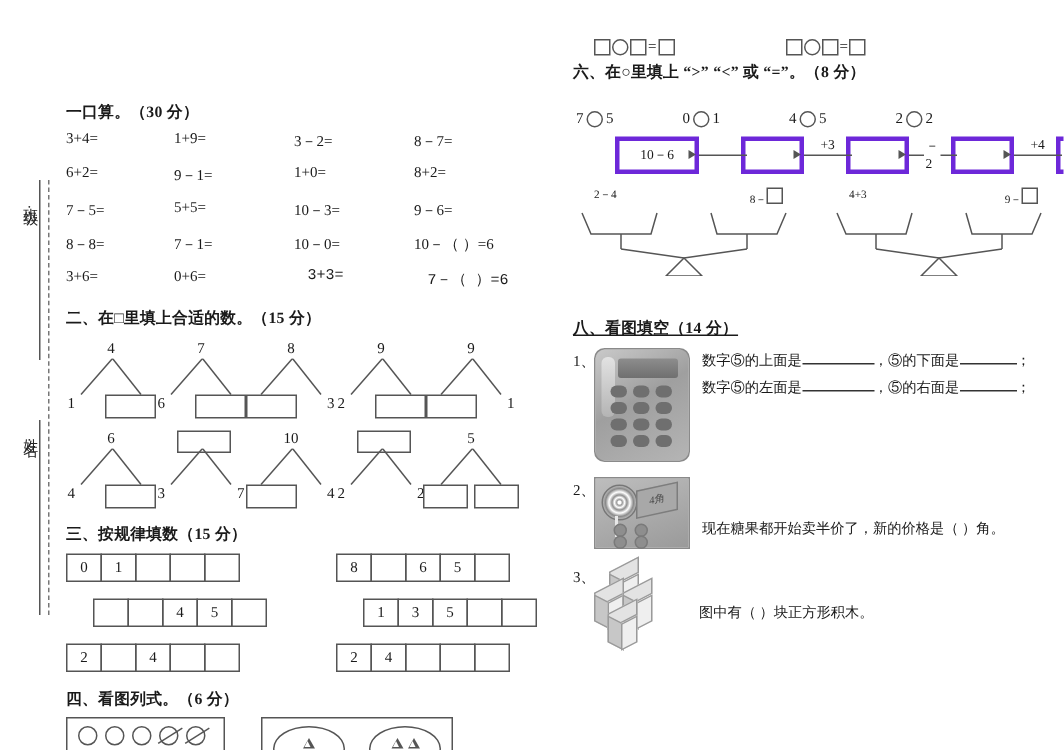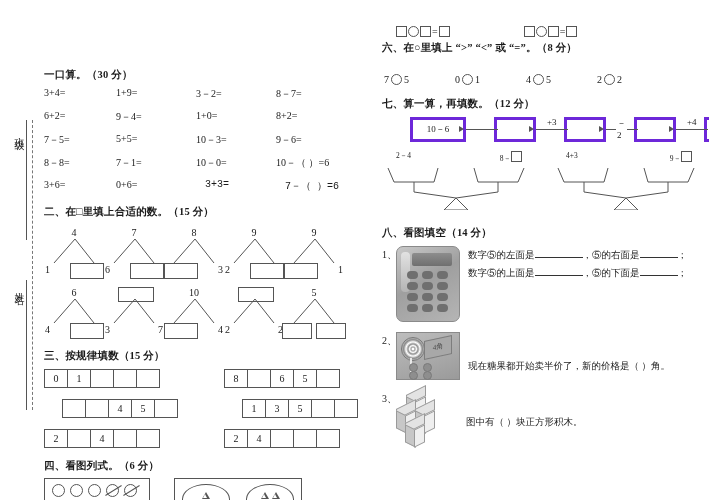--- a/index.html
+++ b/index.html
@@ -175,21 +175,21 @@
 
   <div class="col-left">
 
     <div class="sec-head">一口算。（30 分）</div>
     <div class="calc-grid" id="calcGrid">
         <div class="calc-cell">3+4=</div>
         <div class="calc-cell">1+9=</div>
         <div class="calc-cell">3－2=</div>
         <div class="calc-cell">8－7=</div>
         <div class="calc-cell">6+2=</div>
-        <div class="calc-cell">9－4=</div>
+        <div class="calc-cell">9－1=</div>
         <div class="calc-cell">1+0=</div>
         <div class="calc-cell">8+2=</div>
         <div class="calc-cell">7－5=</div>
         <div class="calc-cell">5+5=</div>
         <div class="calc-cell">10－3=</div>
         <div class="calc-cell">9－6=</div>
         <div class="calc-cell">8－8=</div>
         <div class="calc-cell">7－1=</div>
         <div class="calc-cell">10－0=</div>
         <div class="calc-cell">10－（  ）=6</div>
@@ -421,21 +421,20 @@
           <span class="ci"></span>
           <span>5</span>
         </div>
         <div class="cmp">
           <span>2</span>
           <span class="ci"></span>
           <span>2</span>
         </div>
       </div>
 
-    <div class="sec-head" style="margin-top:12px;">七、算一算，再填数。（12 分）</div>
 
     <div class="chain">
       <div class="bx first">10－6</div>
       <div class="arrow">
           <div class="ln"></div>
           <div class="hd"></div>
         </div>
       <div class="bx"></div>
       <div class="arrow">
           <div class="ln"></div>
@@ -477,21 +476,21 @@
           <path d="M6 14 L12 28 L52 28 L56 14" fill="none" stroke="#555" stroke-width="1"></path>
           <path d="M92 14 L96 28 L136 28 L142 14" fill="none" stroke="#555" stroke-width="1"></path>
           <path d="M32 28 L32 38" stroke="#555" stroke-width="1"></path>
           <path d="M116 28 L116 38" stroke="#555" stroke-width="1"></path>
           <path d="M32 38 L74 44 L116 38" fill="none" stroke="#555" stroke-width="1"></path>
           <path d="M74 44 L62 56 L86 56 Z" fill="none" stroke="#555" stroke-width="1"></path>
         </svg>
       </div>
     </div>
 
-    <div class="sec-head" style="margin-top:16px;">八、看图填空（14 分）</div>
+    <div class="sec-head" style="margin-top:28px;text-decoration:underline;">八、看图填空（14 分）</div>
 
     <div class="item">
       <div class="item-no">1、</div>
       <div class="phone">
         <div class="handset"></div>
         <div class="screen"></div>
         <div class="keys">
           <div class="key"></div>
             <div class="key"></div>
             <div class="key"></div>
@@ -501,24 +500,24 @@
           <div class="key"></div>
             <div class="key"></div>
             <div class="key"></div>
           <div class="key"></div>
             <div class="key"></div>
             <div class="key"></div>
         </div>
       </div>
       <div class="blank-text">
         <div>
+          <span>数字⑤的上面是</span><span class="ul w1"></span><span>，⑤的下面是</span><span class="ul w2"></span><span>；</span>
+        </div>
+        <div>
           <span>数字⑤的左面是</span><span class="ul w1"></span><span>，⑤的右面是</span><span class="ul w2"></span><span>；</span>
-        </div>
-        <div>
-          <span>数字⑤的上面是</span><span class="ul w1"></span><span>，⑤的下面是</span><span class="ul w2"></span><span>；</span>
         </div>
       </div>
     </div>
 
     <div class="item" style="margin-top:10px;">
       <div class="item-no">2、</div>
       <div class="candy">
         <div class="pop"></div>
           <div class="stick"></div>
         <div class="tag">4角</div>

